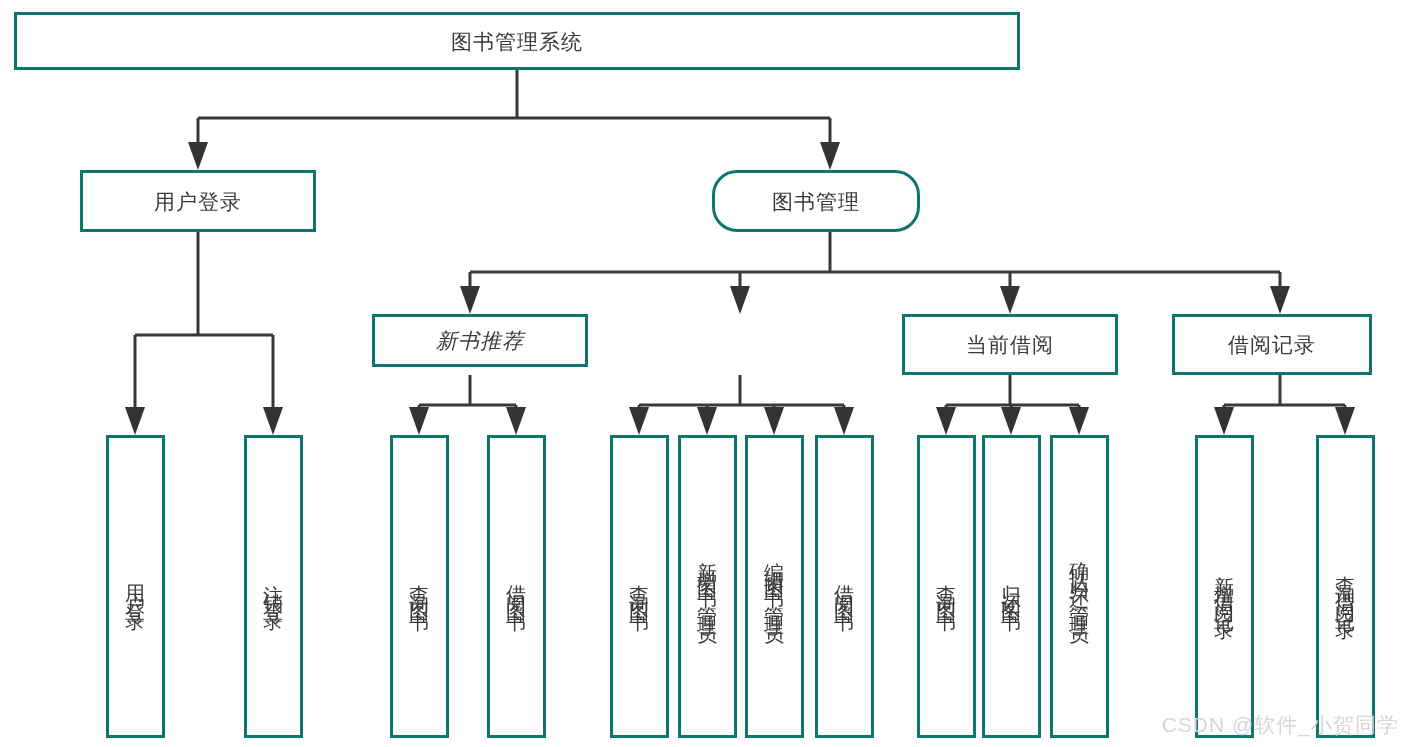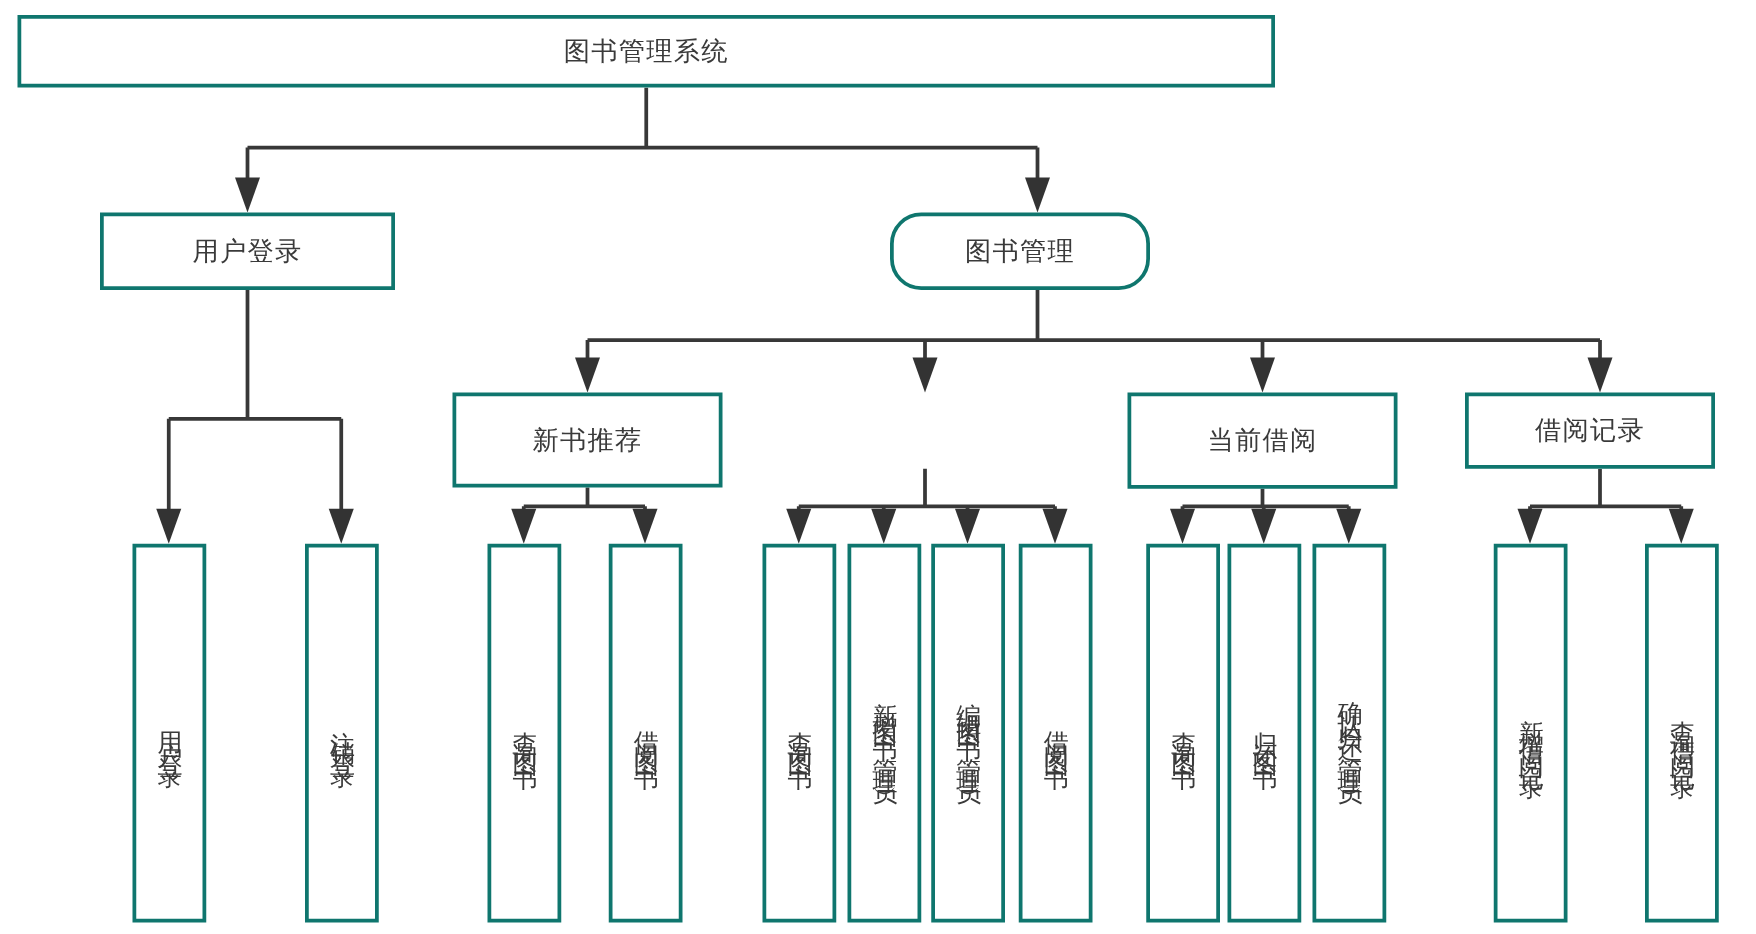--- a/index.html
+++ b/index.html
@@ -77,24 +77,24 @@
     <span>图书管理系统</span>
   </div>
 
   <div class="box" style="left:80px; top:170px; width:236px; height:62px;">
     <span>用户登录</span>
   </div>
   <div class="box" style="left:712px; top:170px; width:208px; height:62px;border-radius:25px;">
     <span>图书管理</span>
   </div>
 
-  <div class="box" style="left:362px; top:314px; width:216px; height:76px;">
+  <div class="box" style="left:372px; top:314px; width:216px; height:53px;font-style:italic;">
     <span>新书推荐</span>
   </div>
-  <div class="box" style="left:902px; top:314px; width:216px; height:77px;">
+  <div class="box" style="left:902px; top:314px; width:216px; height:61px;">
     <span>当前借阅</span>
   </div>
   <div class="box" style="left:1172px; top:314px; width:200px; height:61px;">
     <span>借阅记录</span>
   </div>
 
   <div class="box leaf" style="left:106px; top:435px; width:59px; height:303px;">
     <span class="vtext">用户登录</span>
   </div>
   <div class="box leaf" style="left:244px; top:435px; width:59px; height:303px;">
@@ -131,14 +131,15 @@
     <span class="vtext">确认归还（管理员）</span>
   </div>
 
   <div class="box leaf" style="left:1195px; top:435px; width:59px; height:303px;">
     <span class="vtext">新增借阅记录</span>
   </div>
   <div class="box leaf" style="left:1316px; top:435px; width:59px; height:303px;">
     <span class="vtext">查询借阅记录</span>
   </div>
 
+  <div class="watermark">CSDN @软件_小贺同学</div>
 
 </div>
 
 </body></html>

